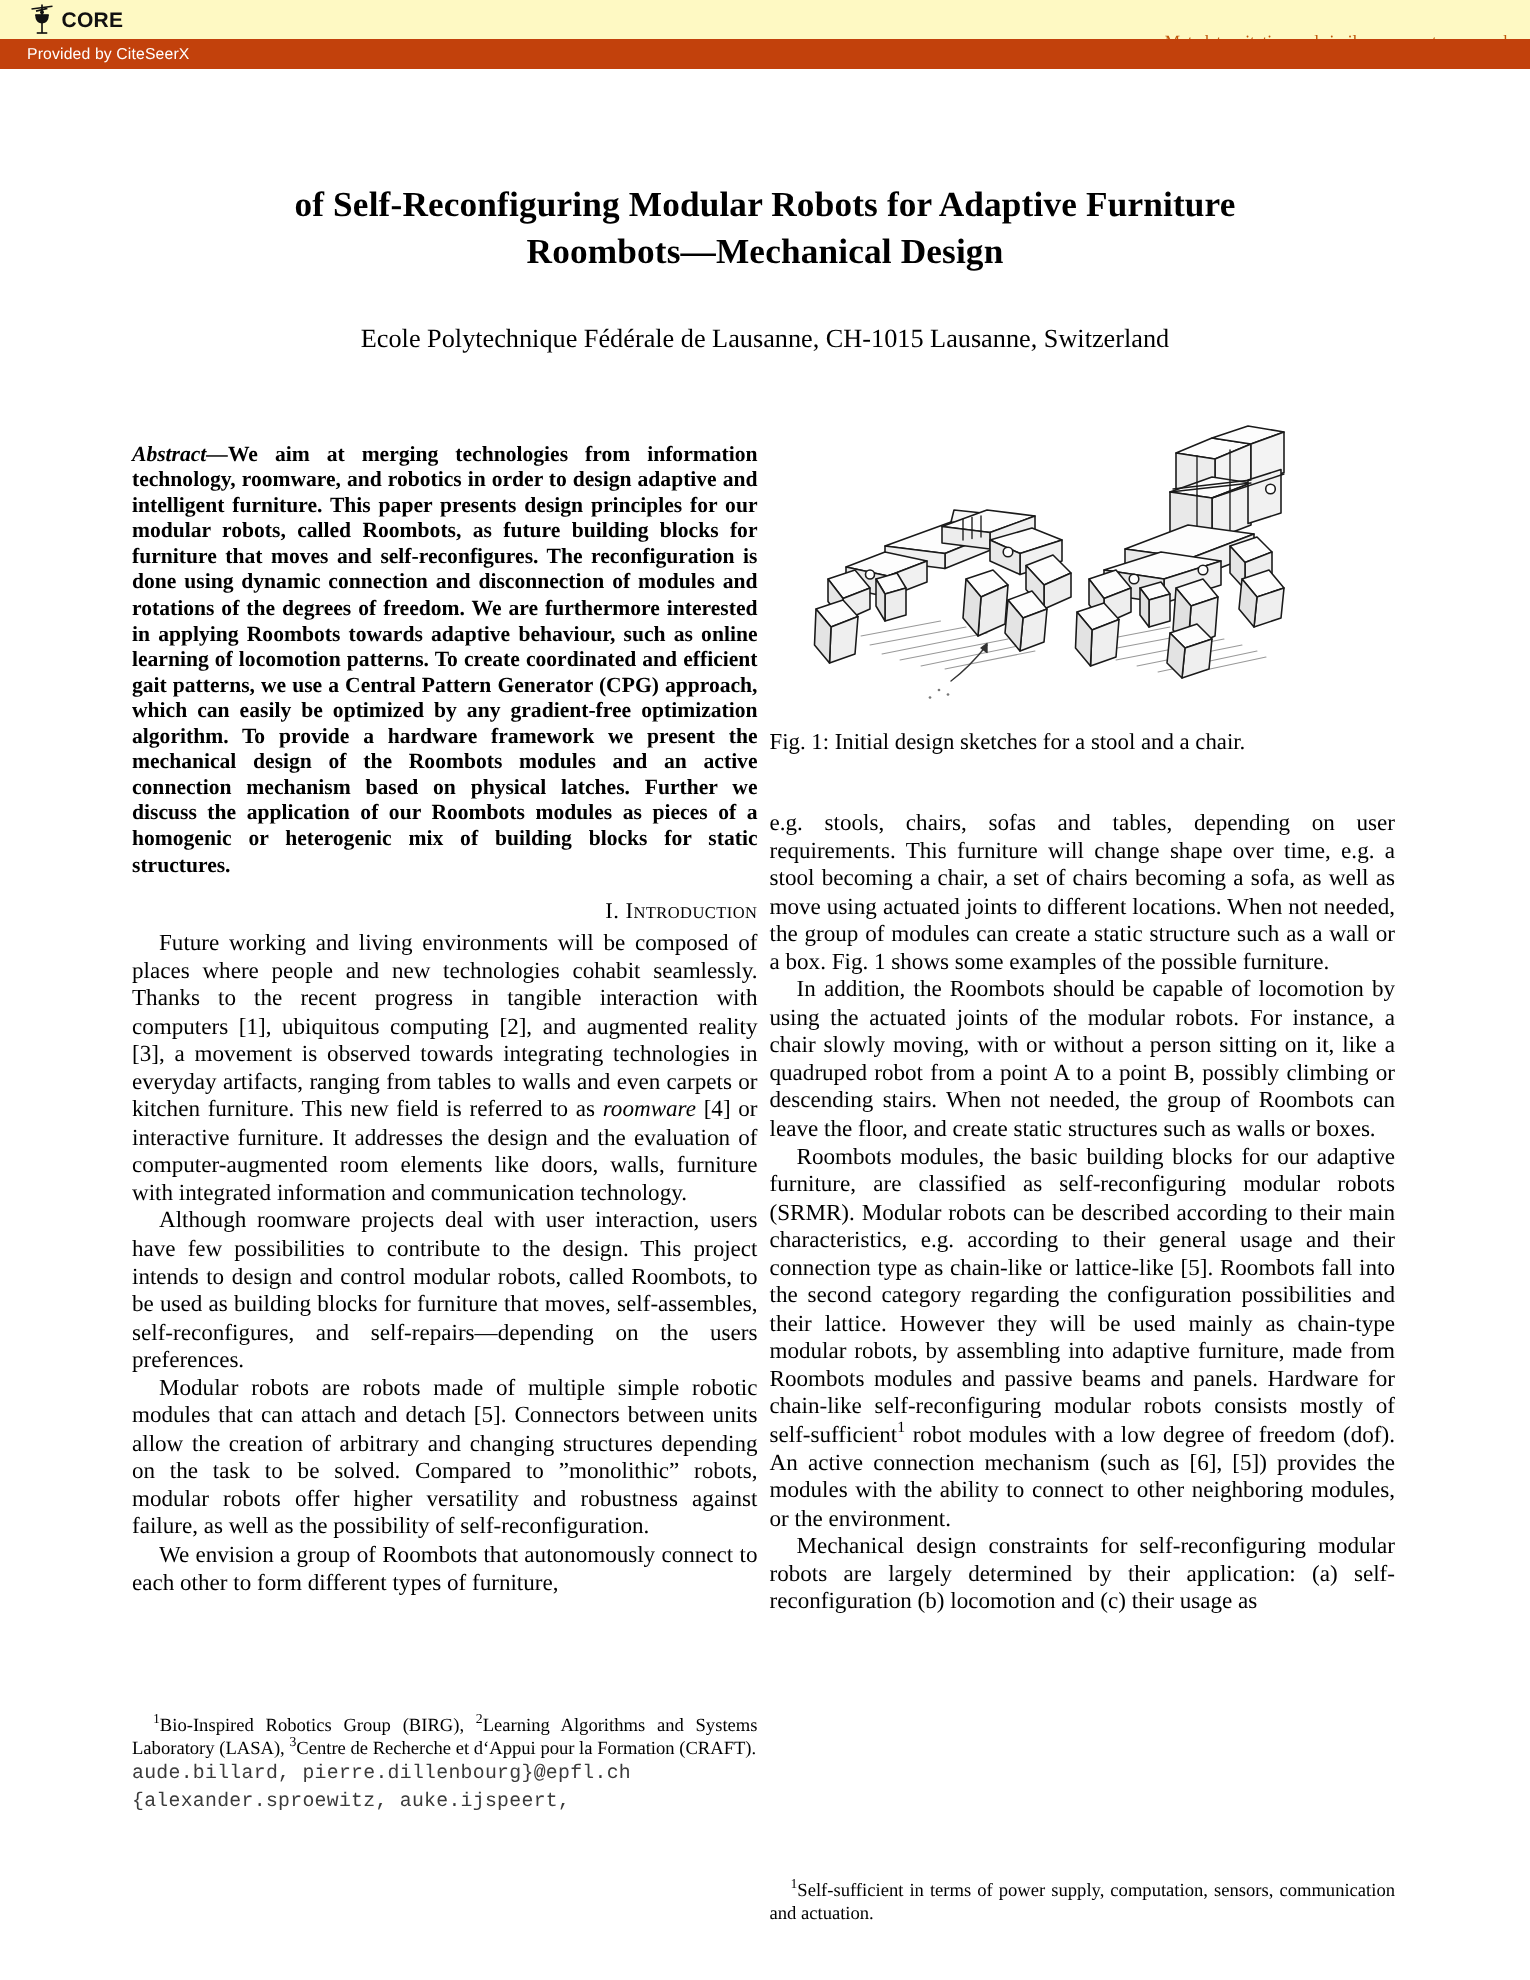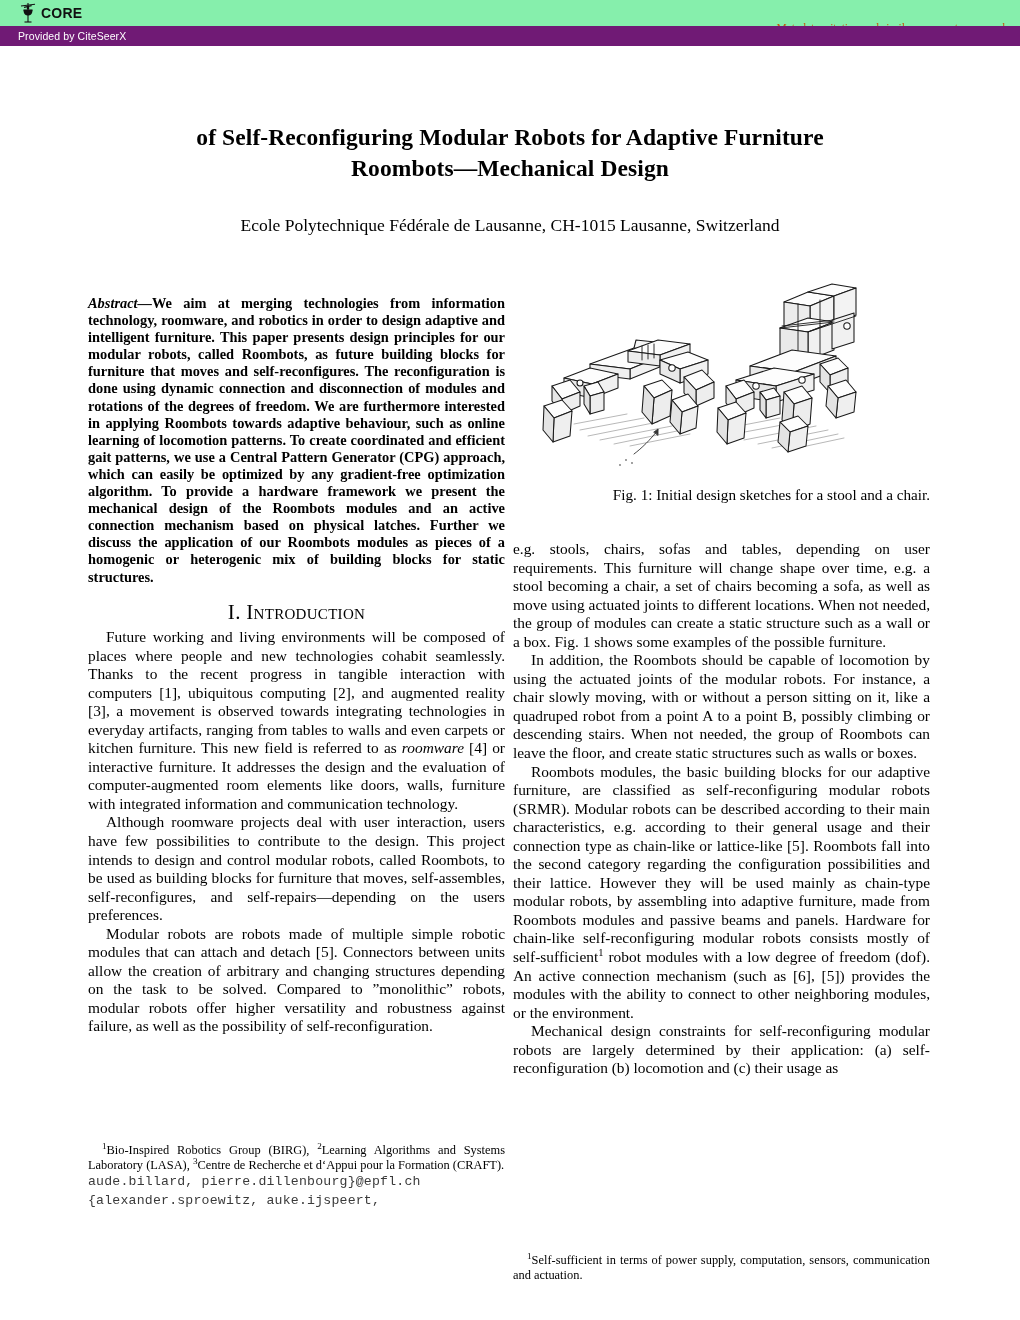--- a/index.html
+++ b/index.html
@@ -16,21 +16,21 @@
     color: #000;
     overflow: hidden;
   }
 
   
   #core-bar {
     position: absolute;
     left: 0; top: 0;
     width: 1020px;
     height: 26px;
-    background: #86efac;
+    background: #fef9c3;
   }
   #core-logo-wrap {
     position: absolute;
     left: 18px; top: 2px;
     display: flex;
     align-items: center;
     gap: 3px;
   }
   #core-glyph { display:block; }
   #core-word {
@@ -50,21 +50,21 @@
     color: #c0560a;
     text-decoration: underline;
     white-space: nowrap;
     margin-top: 16px;
   }
   #citeseer-bar {
     position: absolute;
     left: 0; top: 26px;
     width: 1020px;
     height: 20px;
-    background: #701a75;
+    background: #c2410c;
   }
   #citeseer-text {
     position: absolute;
     left: 18px; top: 3.5px;
     font-family: "Liberation Sans", sans-serif;
     font-size: 10.5px;
     color: #ffffff;
     letter-spacing: 0.1px;
   }
 
@@ -122,22 +122,22 @@
     width: 417px;
     font-weight: bold;
     font-size: 14.4px;
     line-height: 17.1px;
     text-align: justify;
     text-justify: inter-word;
   }
   .abstract .lead { font-weight: bold; font-style: italic; font-family: Liberation Serif, serif; }
 
   .sec-head {
-    text-align: center;
-    font-size: 21px;
+    text-align: right;
+    font-size: 15px;
     font-variant: small-caps;
     margin: 14px 0 3px 0;
     letter-spacing: 0.3px;
   }
   p.body {
     font-size: 15.4px;
     line-height: 18.55px;
     text-align: justify;
     text-justify: inter-word;
     margin: 0;
@@ -165,21 +165,21 @@
     width: 417px;
   }
   #fig-img {
     display: block;
     margin: 0 auto;
     width: 400px;
     height: 192px;
   }
   #fig-caption {
     margin-top: 12px;
-    text-align: right;
+    text-align: left;
     font-size: 15.2px;
     line-height: 18px;
   }
 
   
   .footnote-zone {
     position: absolute;
     width: 417px;
   }
   #left-footnotes  { top: 1094px; left: 88px; }
@@ -253,20 +253,21 @@
 
     <div id="left-flow">
       <div class="sec-head">I. Introduction</div>
 
       <p class="body"><span>Future working and living environments will be composed of places where people and new technologies cohabit seamlessly. Thanks to the recent progress in tangible interaction with computers [1], ubiquitous computing [2], and augmented reality [3], a movement is observed towards integrating technologies in everyday artifacts, ranging from tables to walls and even carpets or kitchen furniture. This new field is referred to as </span><i class="it">roomware</i><span> [4] or interactive furniture. It addresses the design and the evaluation of computer-augmented room elements like doors, walls, furniture with integrated information and communication technology.</span></p>
 
       <p class="body">Although roomware projects deal with user interaction, users have few possibilities to contribute to the design. This project intends to design and control modular robots, called Roombots, to be used as building blocks for furniture that moves, self-assembles, self-reconfigures, and self-repairs—depending on the users preferences.</p>
 
       <p class="body">Modular robots are robots made of multiple simple robotic modules that can attach and detach [5]. Connectors between units allow the creation of arbitrary and changing structures depending on the task to be solved. Compared to ”monolithic” robots, modular robots offer higher versatility and robustness against failure, as well as the possibility of self-reconfiguration.</p>
 
+      <p class="body">We envision a group of Roombots that autonomously connect to each other to form different types of furniture,</p>
     </div>
   </div>
 
   <div class="col" id="col-right">
 
     <div id="figure-box">
       <svg id="fig-img" viewBox="0 0 400 192">
         <rect x="0" y="0" width="400" height="192" fill="#ffffff"></rect>
         <g stroke="#1a1a1a" stroke-width="1.05" fill="#fdfdfd" stroke-linejoin="round" stroke-linecap="round">
 

